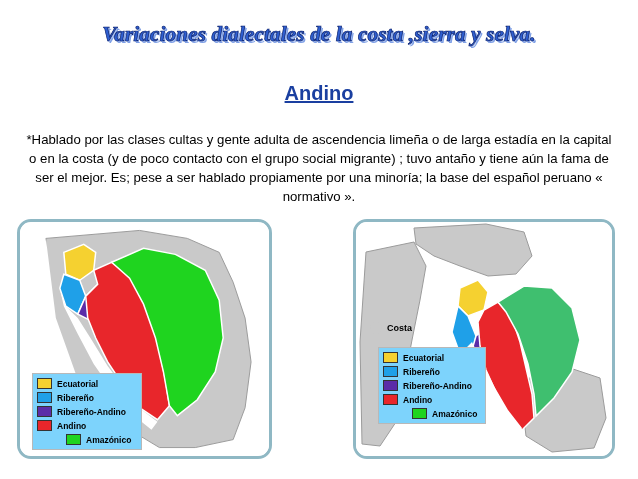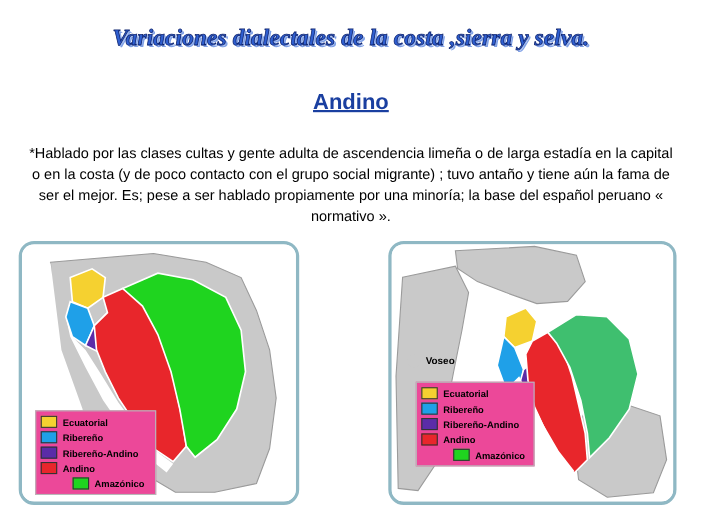--- a/index.html
+++ b/index.html
@@ -78,21 +78,21 @@
 
   .map-canvas {
     position: absolute;
     inset: 0;
   }
   .map-canvas svg { display: block; width: 100%; height: 100%; }
 
   
   .legend {
     position: absolute;
-    background: #ec4899;
+    background: #7dd3fc;
     border: 1px solid #b8b8b8;
     padding: 3px 3px 3px 4px;
     box-sizing: border-box;
   }
   #legend-left  { left: 12px; top: 151px; width: 110px; }
   #legend-right { left: 22px; top: 125px; width: 108px; }
 
   .legend-row {
     display: flex;
     align-items: center;
@@ -214,21 +214,21 @@
         <path d="M142,80 L168,64 L196,66 L216,86 L224,118 L216,150 L198,176 L180,194 L178,172
                  L172,142 L162,112 L150,90 Z" fill="#3fbf6f" stroke="#ffffff" stroke-width="1.5"></path>
 
         <path d="M116,120 L126,140 L138,164 L152,188 L166,206 L158,214 L142,194 L128,170
                  L116,144 L110,126 Z" fill="#ffffff"></path>
       </svg>
     </div>
 
     <div class="voseo-row">
       <span class="swatch circle" style="background:#c9c9c9"></span>
-      <span class="legend-label">Voseo</span>
+      <span class="legend-label">Costa</span>
     </div>
 
     <div class="legend" id="legend-right">
       <div class="legend-row">
         <span class="swatch" style="background:#f5d130"></span>
         <span class="legend-label">Ecuatorial</span>
       </div>
       <div class="legend-row">
         <span class="swatch" style="background:#1fa0e8"></span>
         <span class="legend-label">Ribereño</span>

